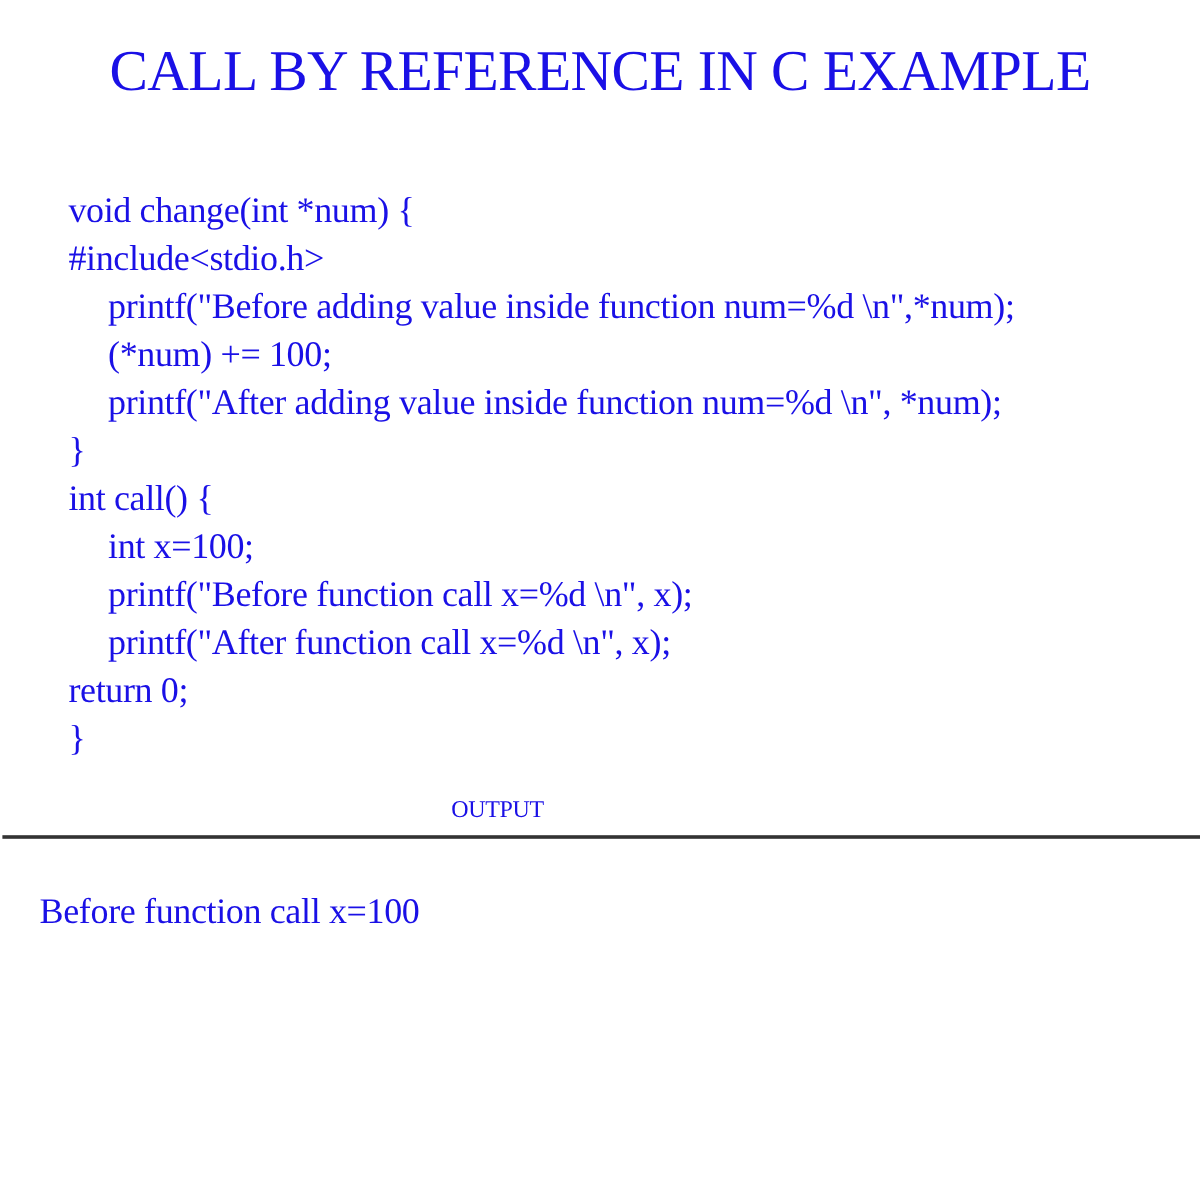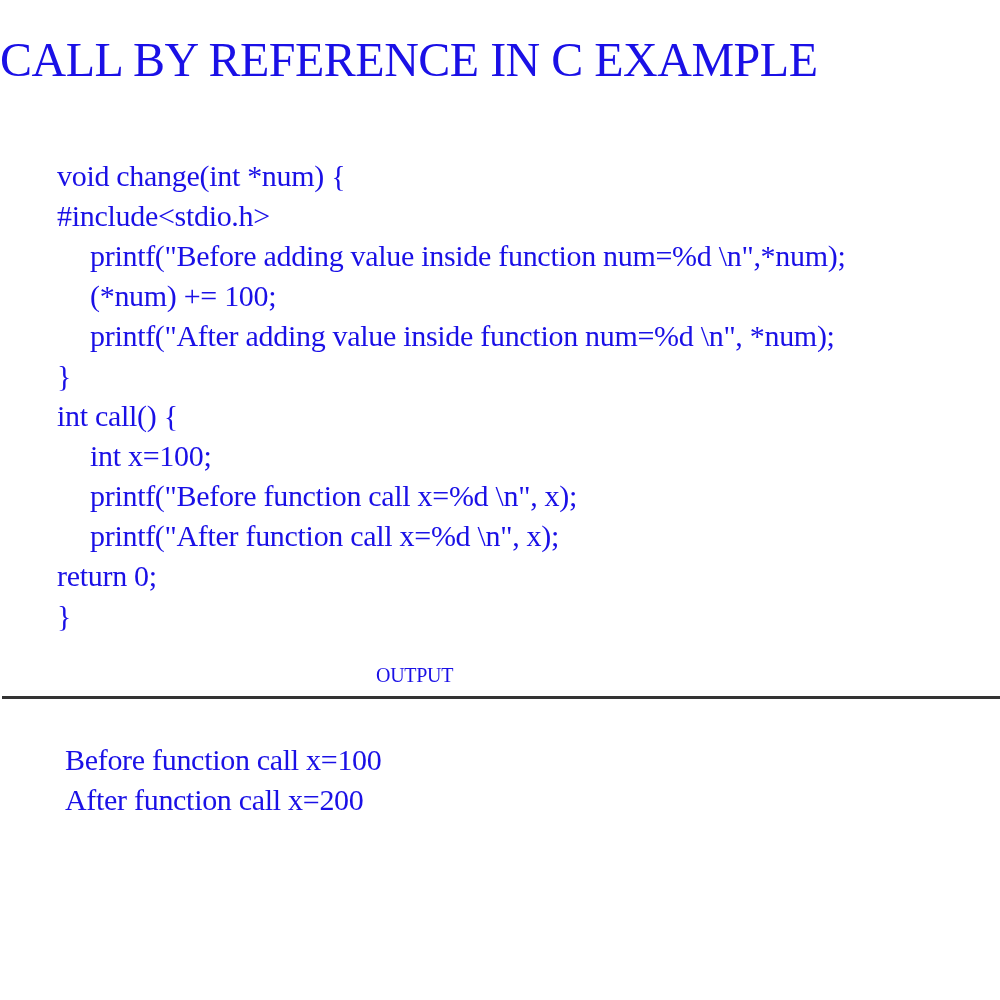--- a/index.html
+++ b/index.html
@@ -3,21 +3,21 @@
   <meta charset="utf-8">
   <style>
     html, body { margin: 0; padding: 0; background: #ffffff; }
     body {
       width: 1000px; height: 1000px; position: relative; overflow: hidden;
       font-family: "Liberation Serif", "DejaVu Serif", serif;
       color: #1a10e6;
     }
     .title {
       position: absolute; left: 0; top: 30px; width: 1000px;
-      text-align: left; font-size: 48px; line-height: 60px;
+      text-align: center; font-size: 48px; line-height: 60px;
       letter-spacing: -0.5px;
     }
     .code {
       position: absolute; left: 57px; top: 156px;
       font-size: 30px; line-height: 40px;
       letter-spacing: -0.3px;
     }
     .code-line { white-space: pre; height: 40px; }
     .indent { padding-left: 33px; }
     .output-label {
@@ -25,21 +25,21 @@
       font-size: 20px; line-height: 40px; letter-spacing: -0.3px;
     }
     .divider {
       position: absolute; left: 2px; top: 696px; width: 998px; height: 3px;
       background: #333333;
     }
     .output {
       position: absolute; left: 33px; top: 740px;
       font-size: 30px; line-height: 40px; letter-spacing: -0.3px;
     }
-    .output-line { white-space: pre; height: 40px; margin-left: 32px; }
+    .output-line { white-space: pre; height: 40px; }
   </style>
 </head>
 <body>
 
 <div class="title">CALL BY REFERENCE IN C EXAMPLE</div>
 
 <div class="code">
   <div class="code-line">void change(int *num) {</div>
   <div class="code-line">#include&lt;stdio.h&gt;</div>
   <div class="code-line indent">printf("Before adding value inside function num=%d \n",*num);</div>
@@ -53,14 +53,13 @@
   <div class="code-line">return 0;</div>
   <div class="code-line">}</div>
 </div>
 
 <div class="output-label">OUTPUT</div>
 
 <div class="divider"></div>
 
 <div class="output">
   <div class="output-line">Before function call x=100</div>
-  <div class="output-line">After function call x=200</div>
 </div>
 
 </body></html>

